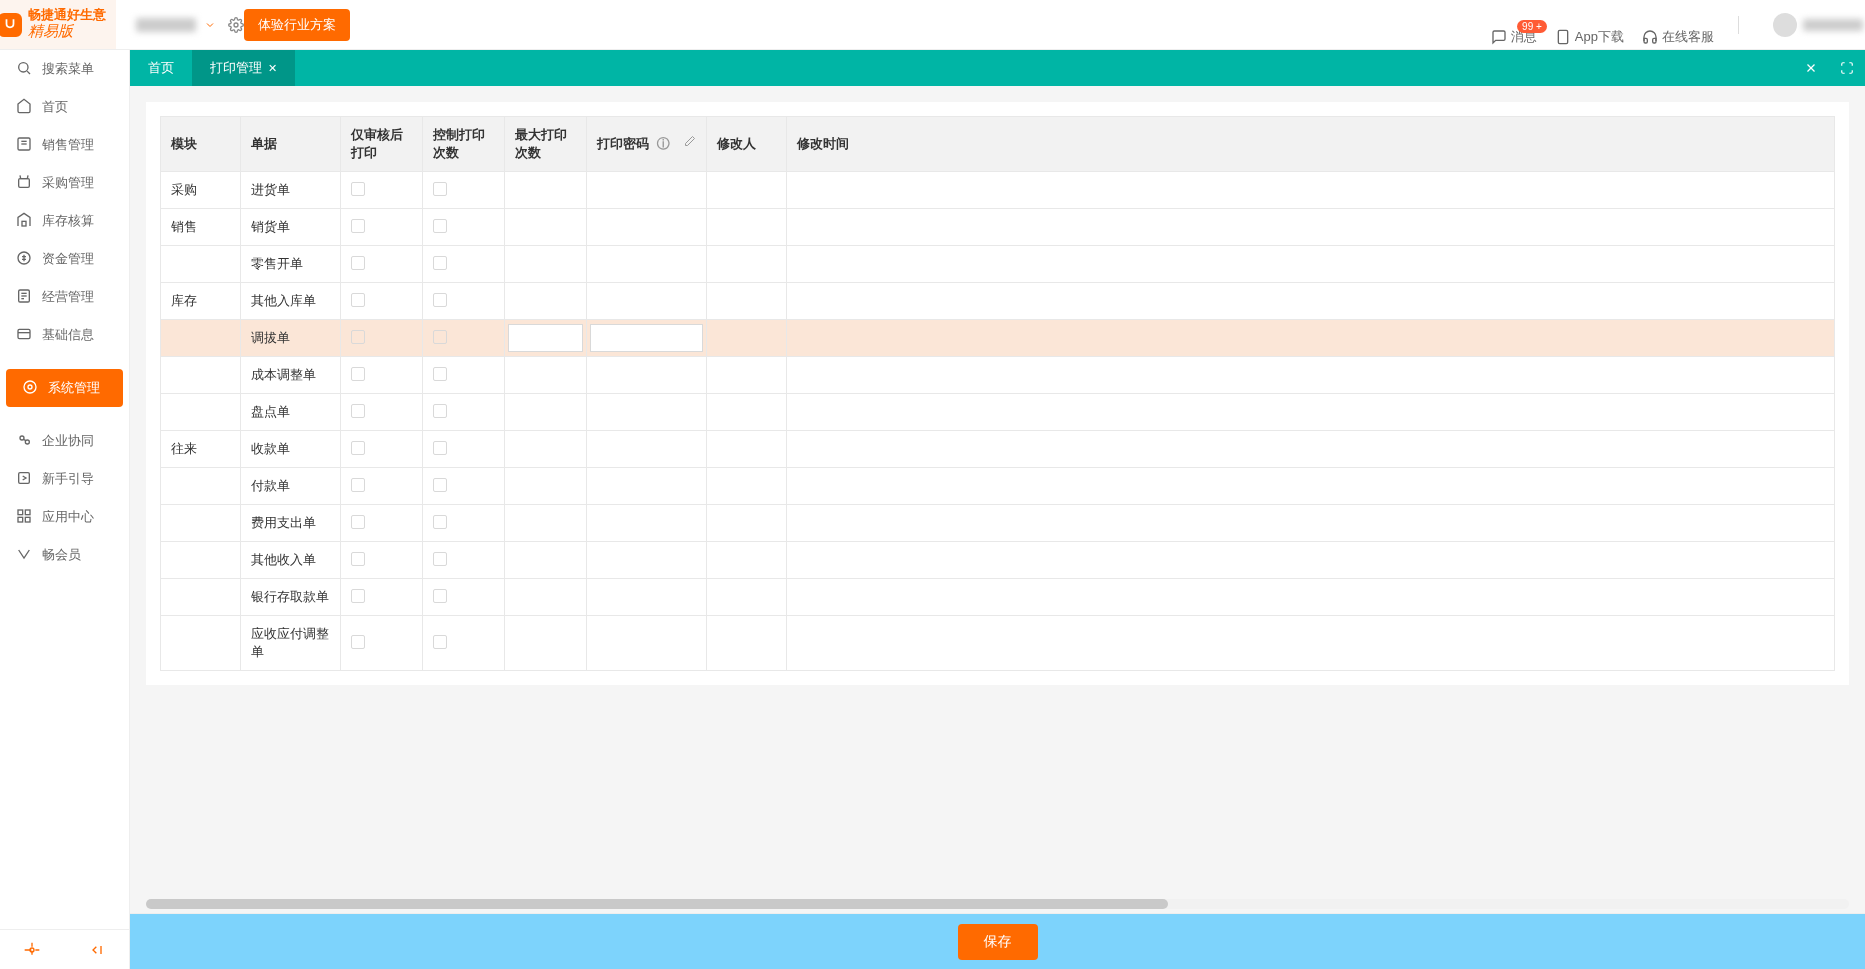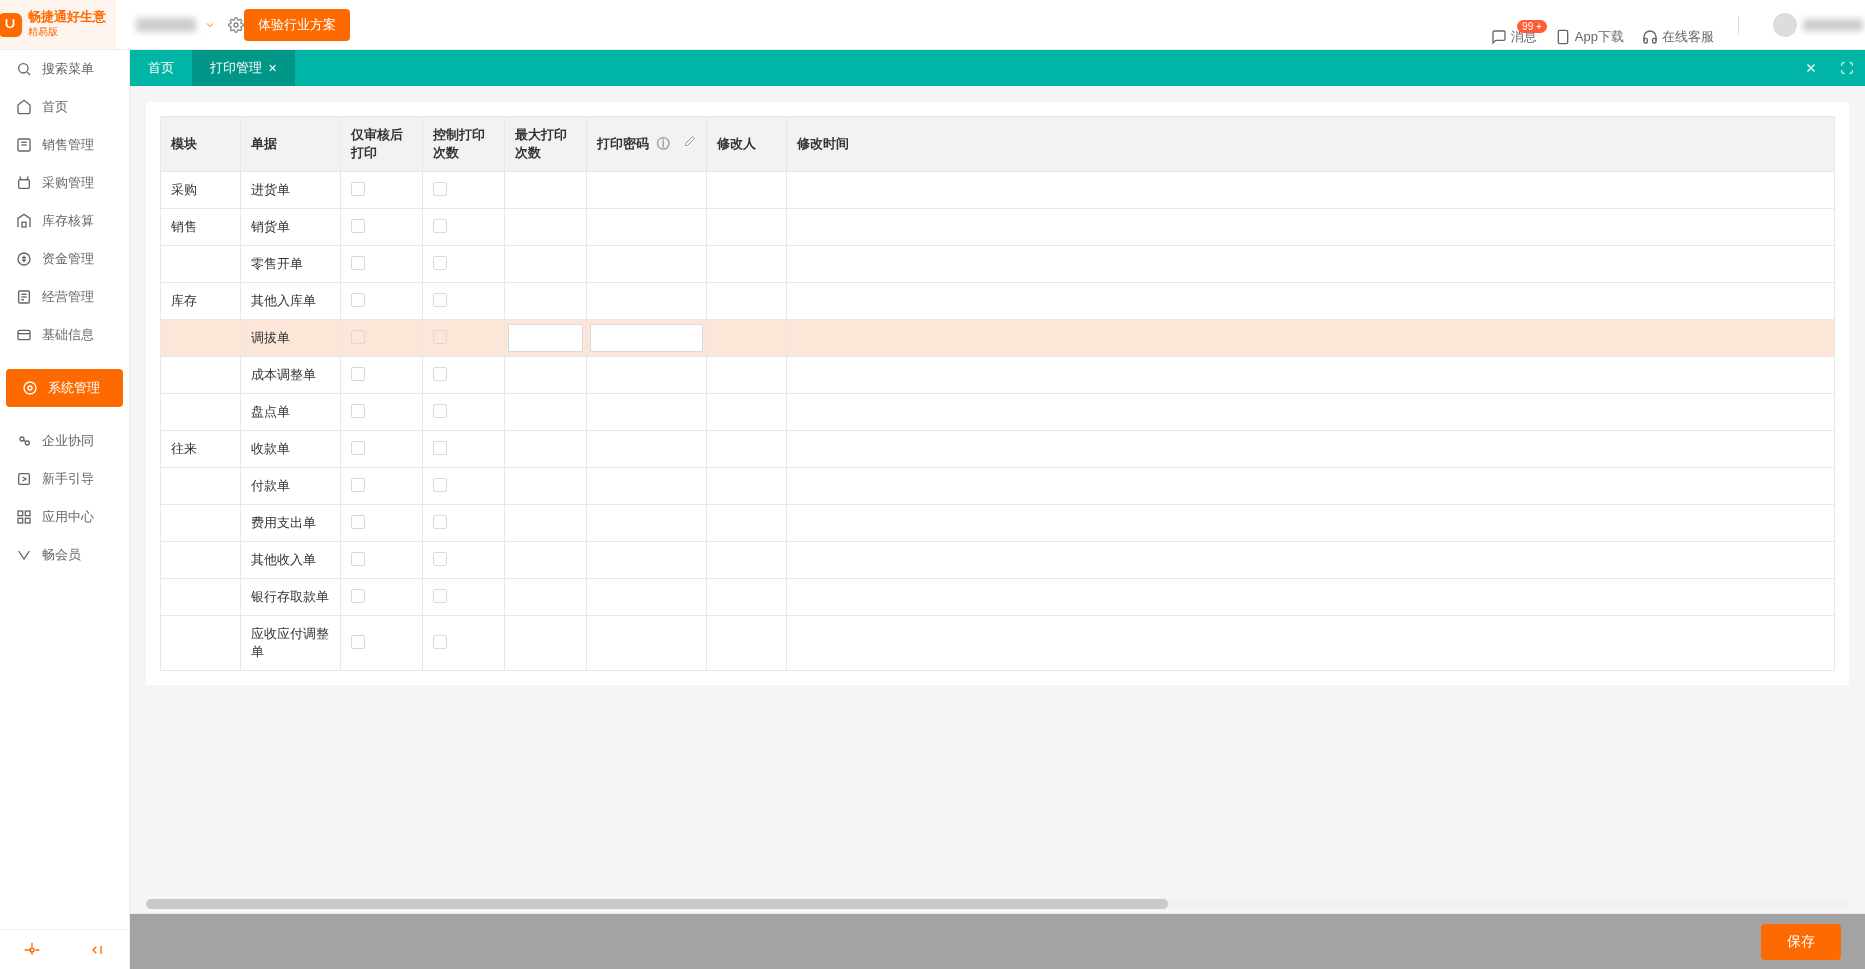--- a/index.html
+++ b/index.html
@@ -4,41 +4,41 @@
 <style>
 * { margin: 0; padding: 0; box-sizing: border-box; }
 body { font-family: "Microsoft YaHei", Arial, sans-serif; font-size: 13px; color: #333; background: #f5f5f5; }
 .app { display: flex; flex-direction: column; height: 100vh; width: 100vw; }
 
 
 .top-header { height: 50px; background: #fff; display: flex; align-items: center; padding: 0 2px; border-bottom: 1px solid #eee; }
 .logo-area { display: flex; align-items: center; width: 130px; background: #fdf4ee; height: 100%; margin-left: -16px; padding-left: 12px; }
 .logo-icon { width: 24px; height: 24px; background: #ff6a00; border-radius: 6px; display: inline-flex; align-items: center; justify-content: center; color: #fff; font-weight: bold; margin-right: 6px; }
 .logo-text { color: #ff6a00; font-weight: 600; font-size: 13px; line-height: 1.1; }
-.logo-sub { color: #ff6a00; font-size: 10px; }
+.logo-sub { color: #ff6a00; font-size: 15px; font-style: italic; }
 .company-select { margin-left: 20px; display: flex; align-items: center; gap: 8px; color: #999; cursor: pointer; }
 .company-select .blur { filter: blur(3px); width: 60px; height: 14px; background: #ccc; border-radius: 2px; }
 .gear-icon { color: #888; cursor: pointer; }
 .experience-btn { background: #ff6a00; color: #fff; border: none; padding: 7px 14px; border-radius: 4px; font-size: 13px; cursor: pointer; }
 .header-spacer { flex: 1; }
 .header-actions { display: flex; align-items: center; gap: 18px; color: #666; }
 .header-action { display: flex; align-items: center; gap: 4px; cursor: pointer; position: relative; font-size: 13px; margin-top: 24px; }
 .badge { position: absolute; top: -8px; right: -10px; background: #ff5b35; color: #fff; font-size: 10px; border-radius: 8px; padding: 1px 5px; }
 .avatar-area { display: flex; align-items: center; gap: 6px; margin-left: 10px; }
 .avatar { width: 24px; height: 24px; border-radius: 50%; background: #ddd; }
 .avatar-blur { filter: blur(3px); width: 60px; height: 12px; background: #ccc; border-radius: 2px; }
 .divider-v { width: 1px; height: 18px; background: #ddd; margin: 0 6px; }
 
 
 .body-area { flex: 1; display: flex; min-height: 0; }
 
 
 .sidebar { width: 130px; background: #fff; display: flex; flex-direction: column; border-right: 1px solid #eee; }
 .sidebar-inner { flex: 1; overflow: auto; }
-.sidebar-item { display: flex; align-items: center; gap: 10px; padding: 10px 16px; color: #666; cursor: pointer; font-size: 13px; }
+.sidebar-item { display: flex; align-items: flex-start; gap: 10px; padding: 10px 16px; color: #666; cursor: pointer; font-size: 13px; }
 .sidebar-item.active { background: #ff6a00; color: #fff; border-radius: 4px; margin: 15px 6px; }
 .sidebar-item .nav-icon { width: 16px; height: 16px; display: inline-flex; align-items: center; justify-content: center; flex-shrink: 0; }
 .sidebar-footer { height: 40px; display: flex; align-items: center; justify-content: space-around; border-top: 1px solid #eee; }
 .sidebar-footer-btn { color: #ff6a00; cursor: pointer; }
 
 
 .main { flex: 1; display: flex; flex-direction: column; min-width: 0; }
 .tabs { height: 36px; background: #00b5a5; display: flex; align-items: stretch; color: #fff; }
 .tab { padding: 0 18px; display: flex; align-items: center; gap: 6px; cursor: pointer; font-size: 13px; }
 .tab.active { background: #009688; }
@@ -54,21 +54,21 @@
 th, td { border: 1px solid #e8e8e8; padding: 9px 10px; text-align: left; font-size: 13px; }
 th { background: #f2f2f2; font-weight: 600; color: #333; }
 th .help-icon { color: #999; margin-left: 4px; }
 th .edit-icon { float: right; color: #999; }
 tbody tr.highlight { background: #fbe6d7; }
 tbody tr.highlight td.input-cell { padding: 3px; }
 tbody tr.highlight td.input-cell .cell-input { width: 100%; height: 28px; border: 1px solid #d9d9d9; background: #fff; padding: 0 6px; font-size: 13px; }
 .checkbox { width: 14px; height: 14px; border: 1px solid #d9d9d9; border-radius: 2px; display: inline-block; cursor: pointer; }
 
 
-.footer-bar { height: 56px; background: #a3a3a3; border-top: 1px solid #eee; display: flex; align-items: center; justify-content: flex-end; padding: 0 24px; }
+.footer-bar { height: 56px; background: #7dd3fc; border-top: 1px solid #eee; display: flex; align-items: center; justify-content: center; padding: 0 24px; }
 .save-btn { background: #ff6a00; color: #fff; border: none; padding: 9px 26px; border-radius: 4px; font-size: 14px; cursor: pointer; }
 
 
 .hscroll { height: 10px; background: #f1f1f1; position: relative; margin: 0 16px 4px 16px; border-radius: 5px; }
 .hscroll-thumb { position: absolute; left: 0; top: 0; height: 100%; width: 60%; background: #c9c9c9; border-radius: 5px; }
 
 svg { display: block; }
 </style>
 </head>
 <body>

